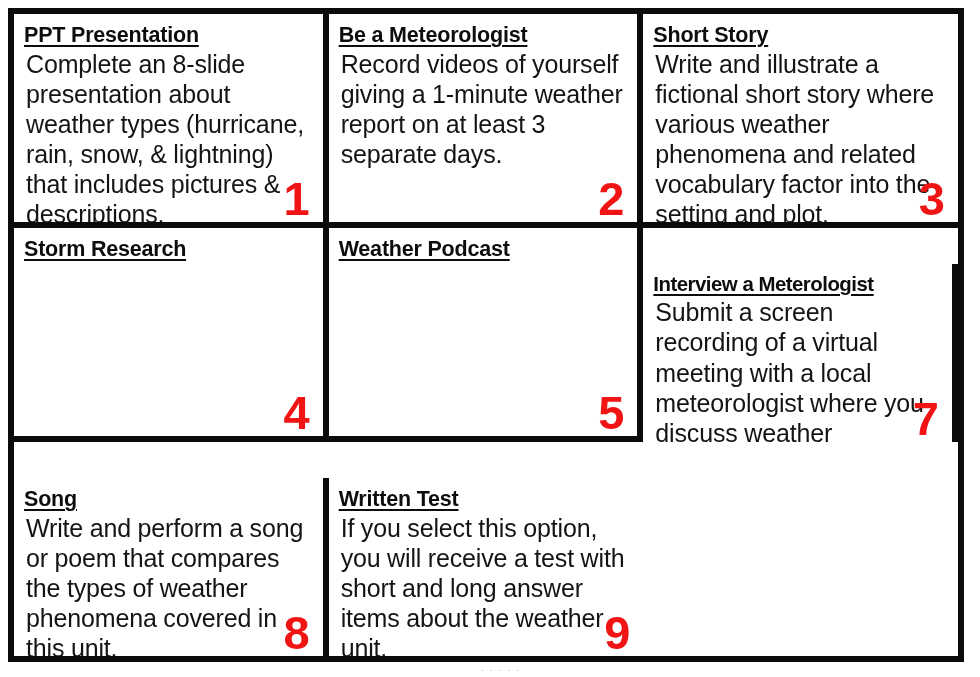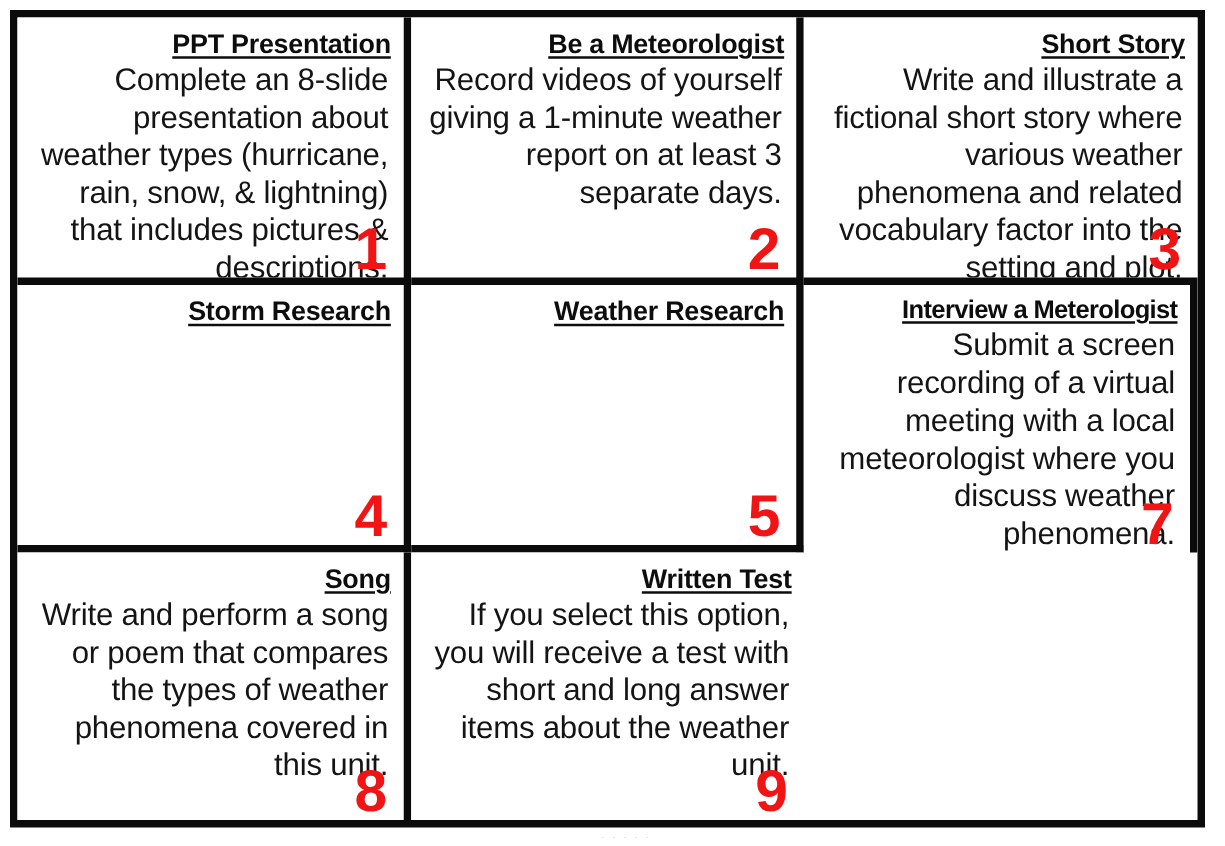--- a/index.html
+++ b/index.html
@@ -35,28 +35,28 @@
     box-sizing: border-box;
     background: #ffffff;
     padding: 9px 10px 6px 10px;
     overflow: hidden;
     border-right: 6px solid #0b0b0b;
     border-bottom: 6px solid #0b0b0b;
     display: block;
   }
   
   .board-cell.col-3 { border-right: none; }
-  .board-cell.row-3 { border-bottom: none; }
+  .board-cell.row-3 { border-bottom: none; margin-top: 36px; }
 
   .cell-inner {
     position: relative;
     height: 100%;
     width: 100%;
     box-sizing: border-box;
-    text-align: right;
+    text-align: left;
   }
 
   .cell-title {
     font-size: 21.5px;
     font-weight: bold;
     color: #0d0d0d;
     line-height: 1.14;
     letter-spacing: -0.2px;
     text-decoration: underline;
     text-underline-offset: 2.5px;
@@ -141,21 +141,21 @@
 
   <div class="board-cell col-1 row-2">
     <div class="cell-inner">
       <div class="cell-title">Storm Research</div>
       <div class="cell-number">4</div>
     </div>
   </div>
 
   <div class="board-cell col-2 row-2">
     <div class="cell-inner">
-      <div class="cell-title">Weather Research</div>
+      <div class="cell-title">Weather Podcast</div>
       <div class="cell-number">5</div>
     </div>
   </div>
 
 
   <div class="board-cell col-1 row-3">
     <div class="cell-inner">
       <div class="cell-title tight">Interview a Meterologist</div>
       <div class="cell-body">Submit a screen recording of a virtual meeting with a local meteorologist where you discuss weather phenomena.</div>
       <div class="cell-number">7</div>

